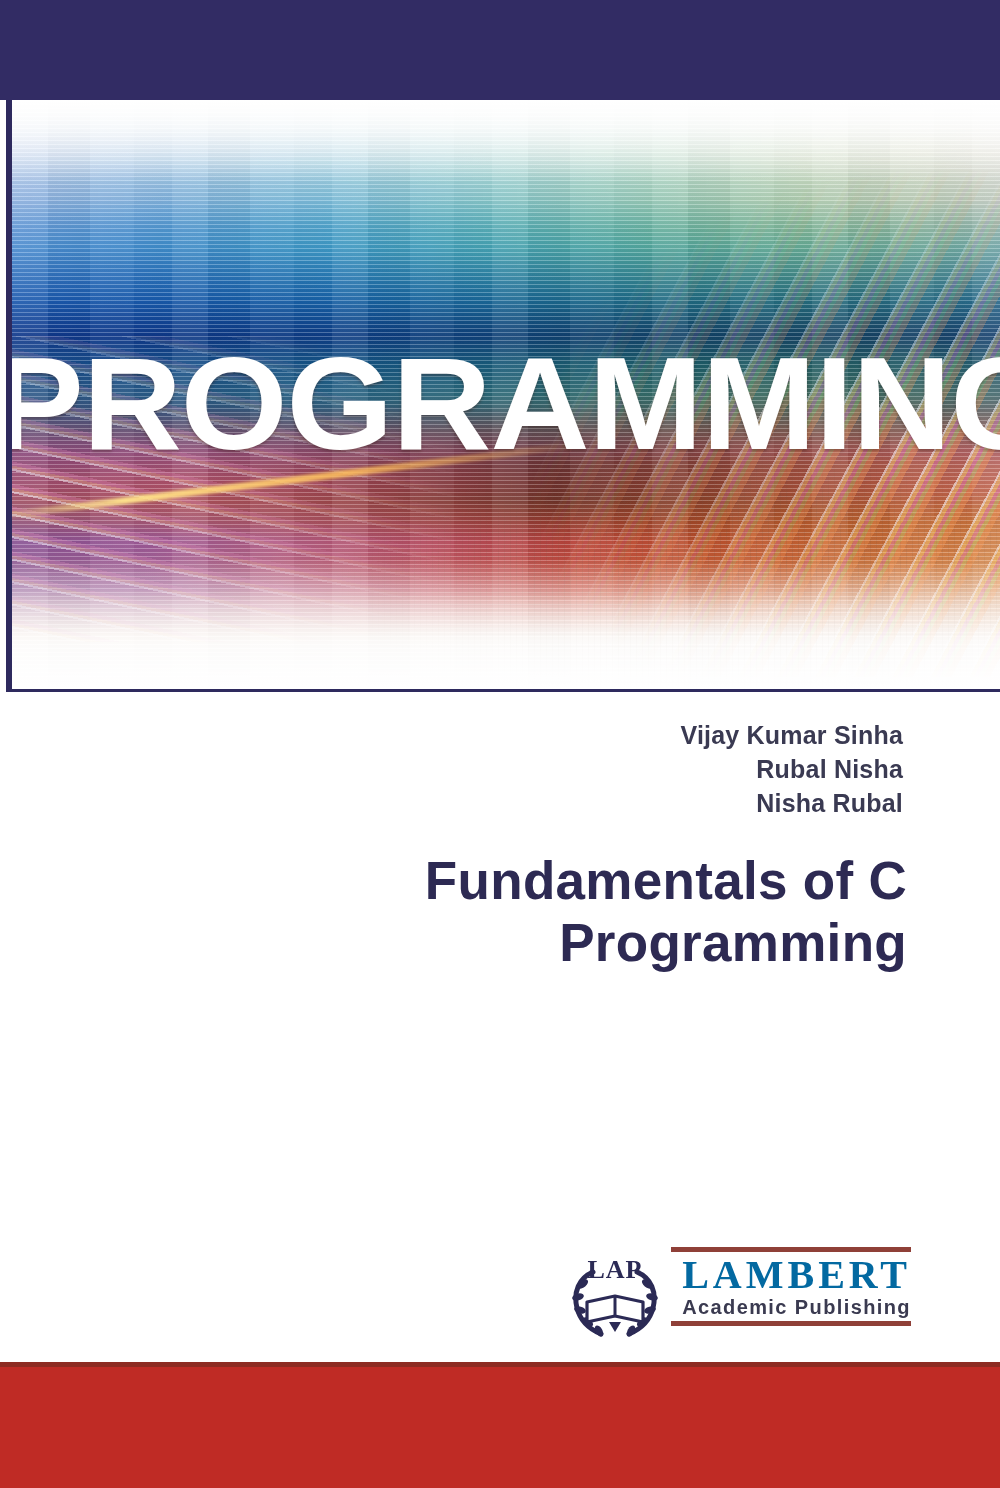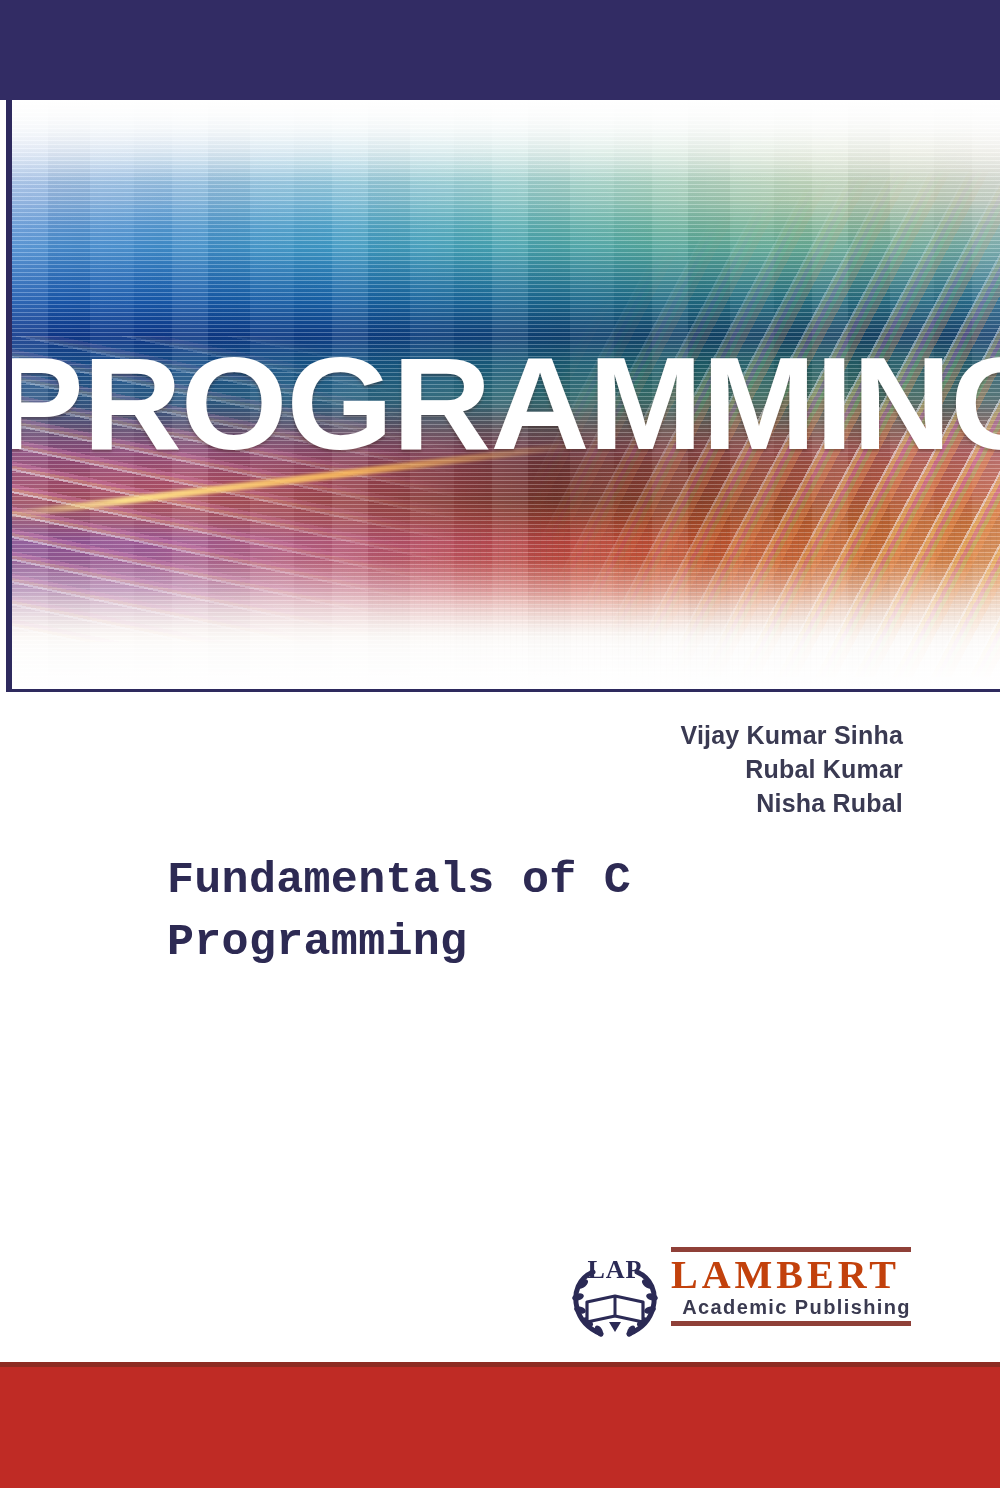--- a/index.html
+++ b/index.html
@@ -228,27 +228,26 @@
     letter-spacing: .2px;
   }
   .author-line { display: block; }
 
   
   .title {
     position: absolute;
     right: 93px;
     top: 850px;
     width: 740px;
-    text-align: left;
+    text-align: right;
     color: #2d2a53;
-    font-size: 45px;
+    font-size: 53px;
     font-weight: 700;
     line-height: 62px;
     letter-spacing: .3px;
-    font-family: Liberation Mono, monospace;
   }
   .title-line { display: block; }
 
   
   .logo {
     position: absolute;
     left: 563px;
     top: 1240px;
     width: 348px;
     height: 92px;
@@ -272,23 +271,23 @@
     background: #8f4038;
     width: 100%;
   }
   .rule.top { margin-bottom: 3px; }
   .rule.bottom { margin-top: 2px; }
   .lambert {
     font-family: "Liberation Serif", serif;
     font-weight: 700;
     font-size: 40px;
     line-height: 40px;
-    color: #c2410c;
+    color: #0369a1;
     letter-spacing: 4px;
-    text-align: left;
+    text-align: right;
   }
   .academic {
     font-family: "Liberation Sans", sans-serif;
     font-weight: 700;
     font-size: 20px;
     line-height: 24px;
     color: #3a3a50;
     letter-spacing: 1.4px;
     text-align: right;
   }
@@ -329,21 +328,21 @@
     <div class="l-rainbow-sweep"></div>
     <div class="layer l-grid"></div>
     <div class="layer l-fade-top"></div>
     <div class="layer l-fade-bottom"></div>
     <div class="art-word">PROGRAMMING</div>
   </div>
 </div>
 
 <div class="authors">
   <span class="author-line">Vijay Kumar Sinha</span>
-  <span class="author-line">Rubal Kumar</span>
+  <span class="author-line">Rubal Nisha</span>
   <span class="author-line">Nisha Rubal</span>
 </div>
 
 <div class="title">
   <span class="title-line">Fundamentals of C</span>
   <span class="title-line">Programming</span>
 </div>
 
 <div class="logo">
   <div class="logo-emblem">

